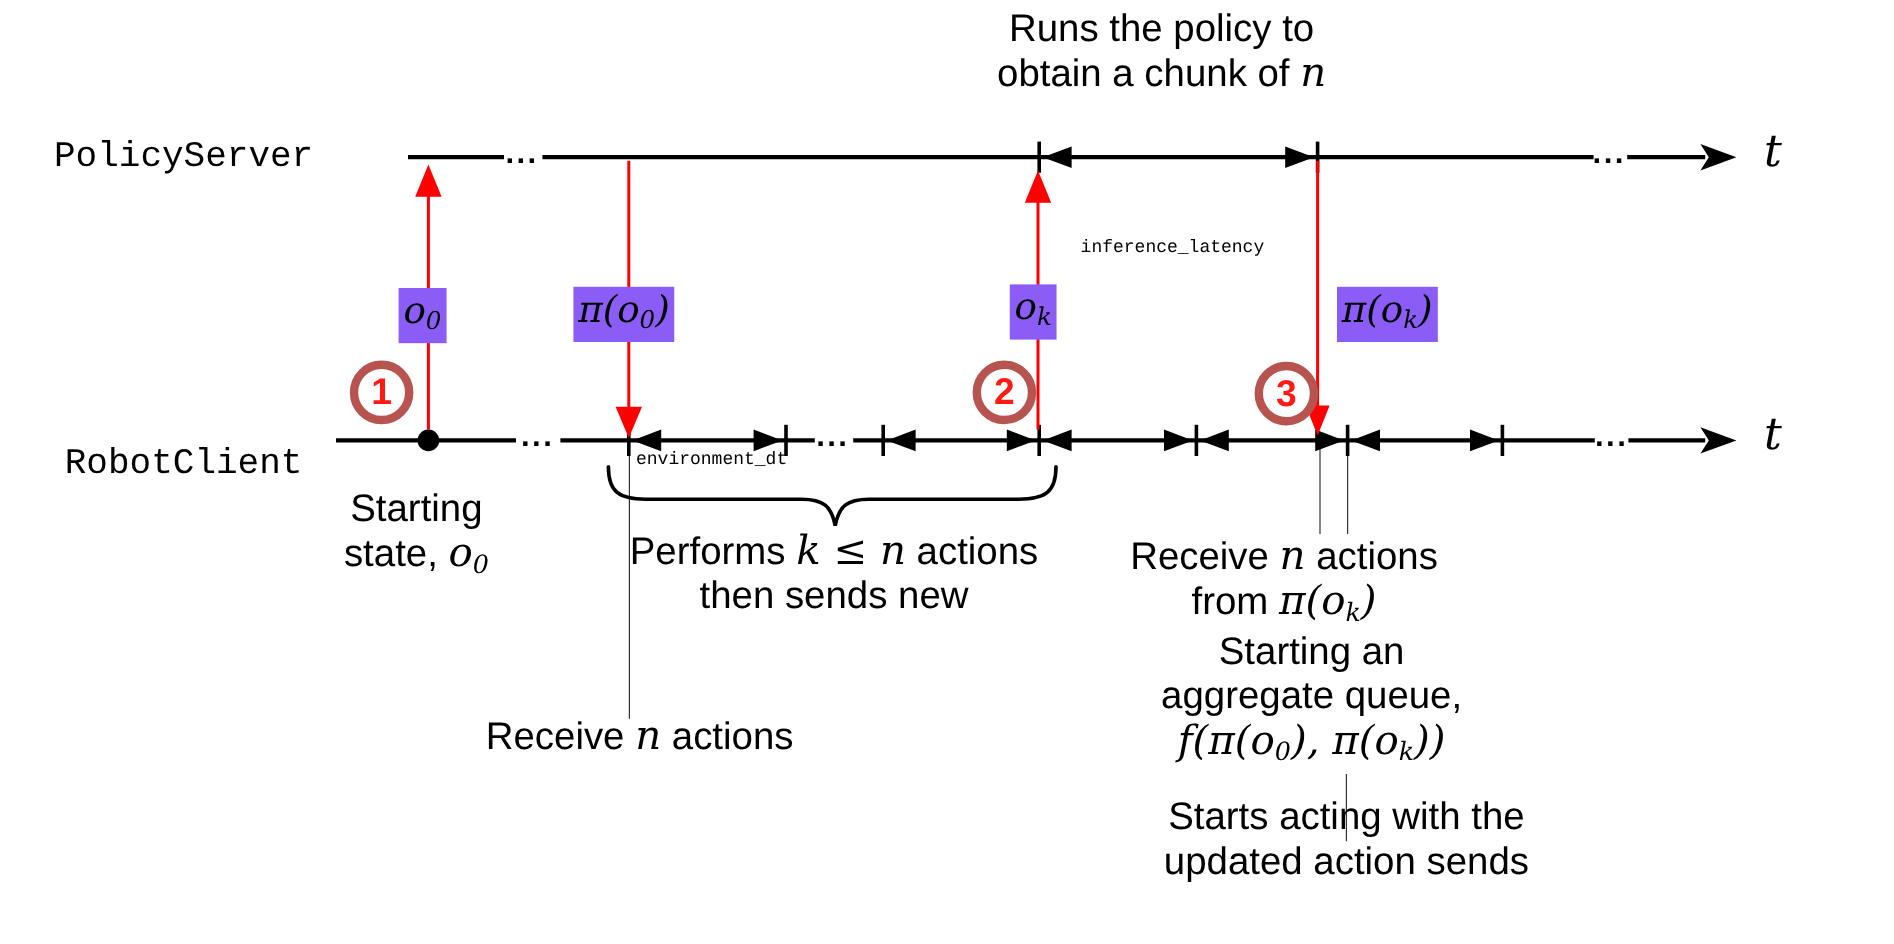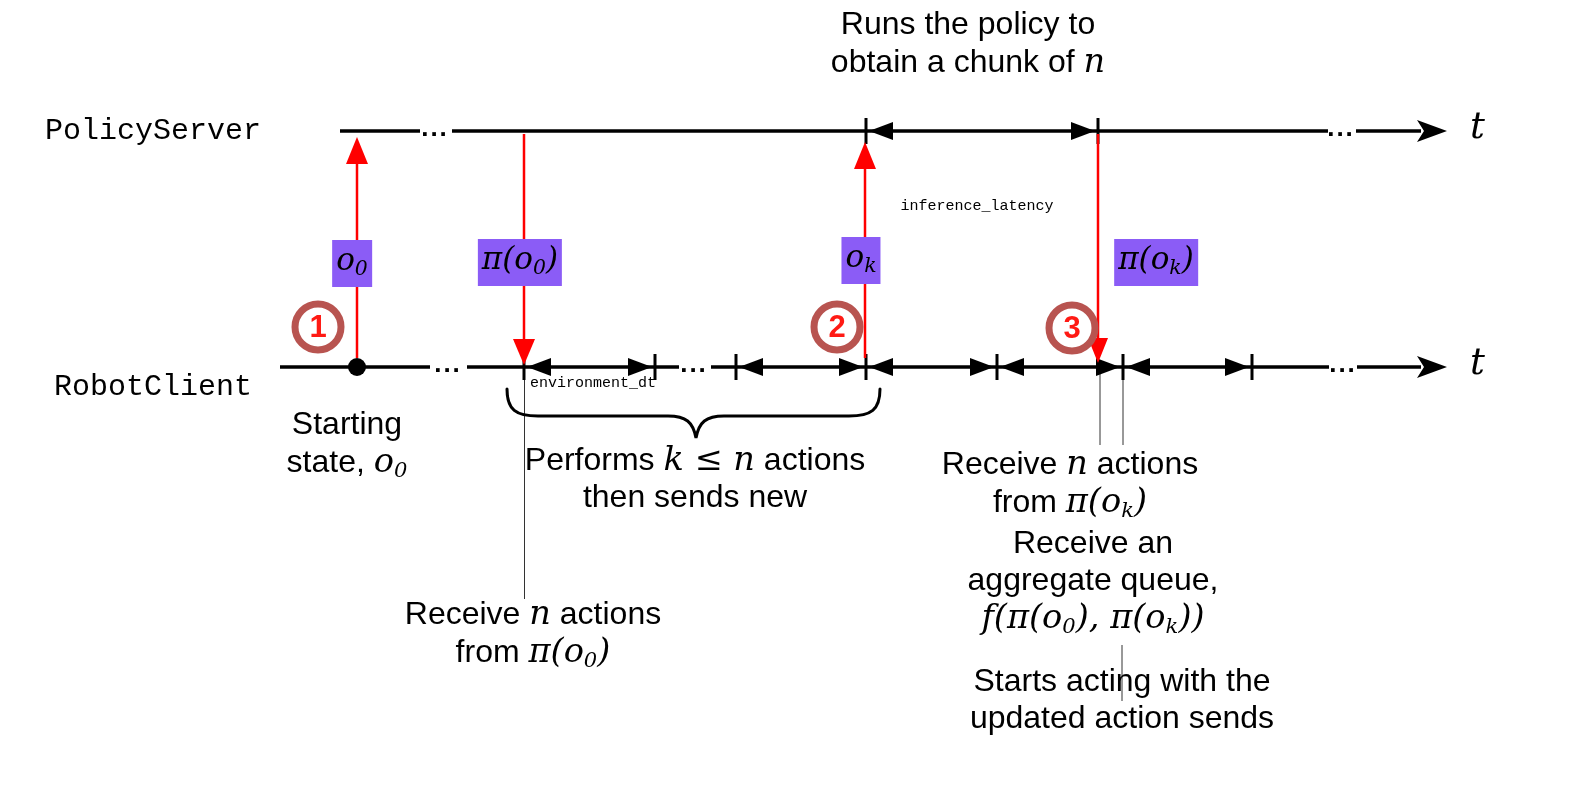--- a/index.html
+++ b/index.html
@@ -124,30 +124,29 @@
     <div><span>state, </span><span class="math">o</span><span class="msub">0</span></div>
   </div>
 
   <div class="abs cx note" style="left:695px;top:440px;text-align:center;">
     <div><span>Performs </span><span class="math">k ≤ n</span><span> actions</span></div>
     <div><span>then sends new</span></div>
   </div>
 
   <div class="abs cx note" style="left:533px;top:594px;">
     <div><span>Receive </span><span class="math">n</span><span> actions</span></div>
-    <div><span>from </span><span class="math">π(o</span><span class="msub">0</span><span class="math">)</span></div>
   </div>
 
   <div class="abs cx note" style="left:1070px;top:444px;">
     <div><span>Receive </span><span class="math">n</span><span> actions</span></div>
     <div><span>from </span><span class="math">π(o</span><span class="msub">k</span><span class="math">)</span></div>
   </div>
 
   <div class="abs cx note" style="left:1093px;top:524px;">
-    <div><span>Receive an</span></div>
+    <div><span>Starting an</span></div>
     <div><span>aggregate queue,</span></div>
     <div><span class="math">f</span><span class="math bigp">(</span><span class="math">π(o</span><span class="msub">0</span><span class="math">), π(o</span><span class="msub">k</span><span class="math">)</span><span class="math bigp">)</span></div>
   </div>
 
   <div class="abs cx note" style="left:1122px;top:662px;">
     <div><span>Starts acting with the</span></div>
     <div><span>updated action sends</span></div>
   </div>
 
 </div>

